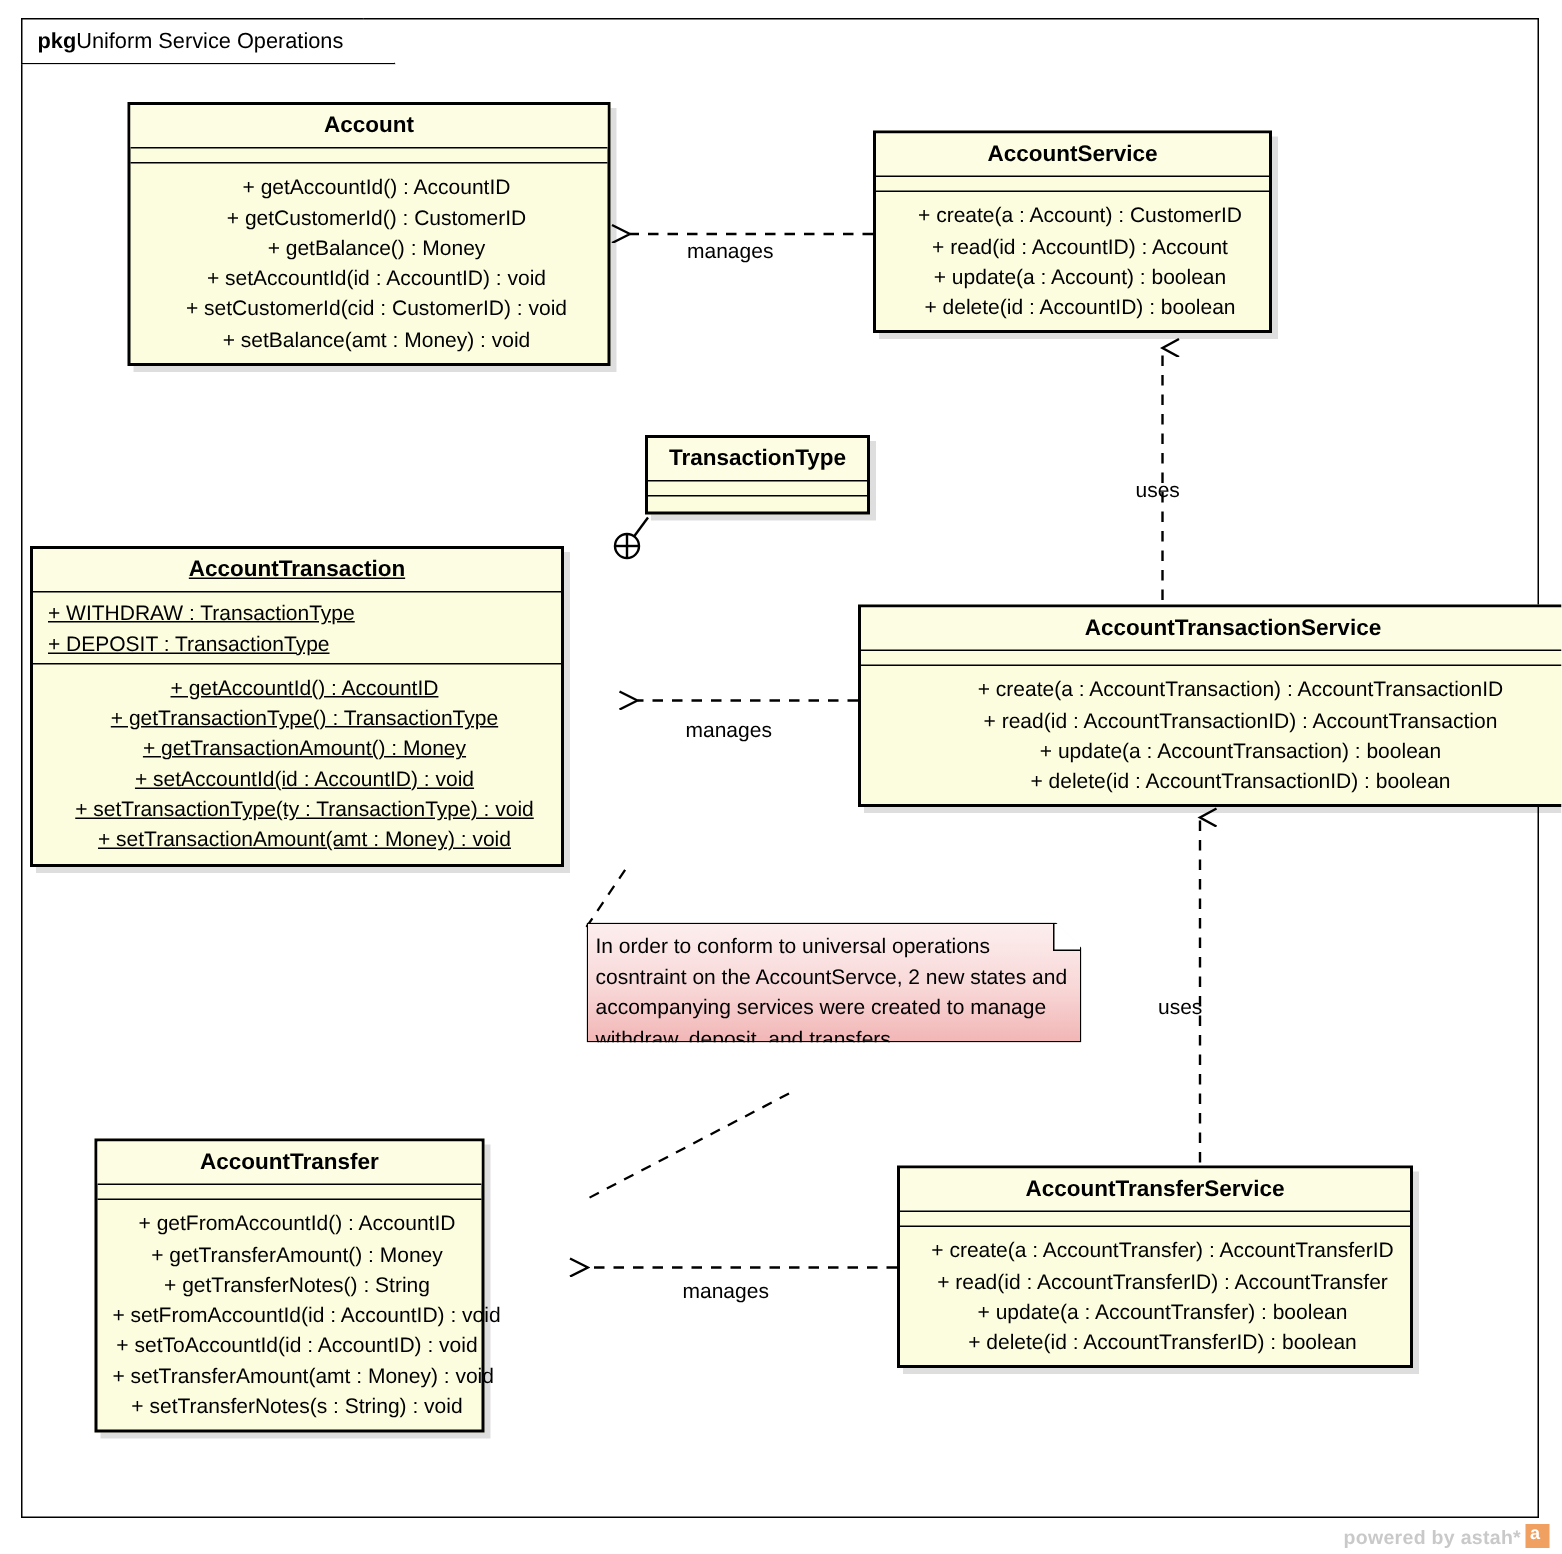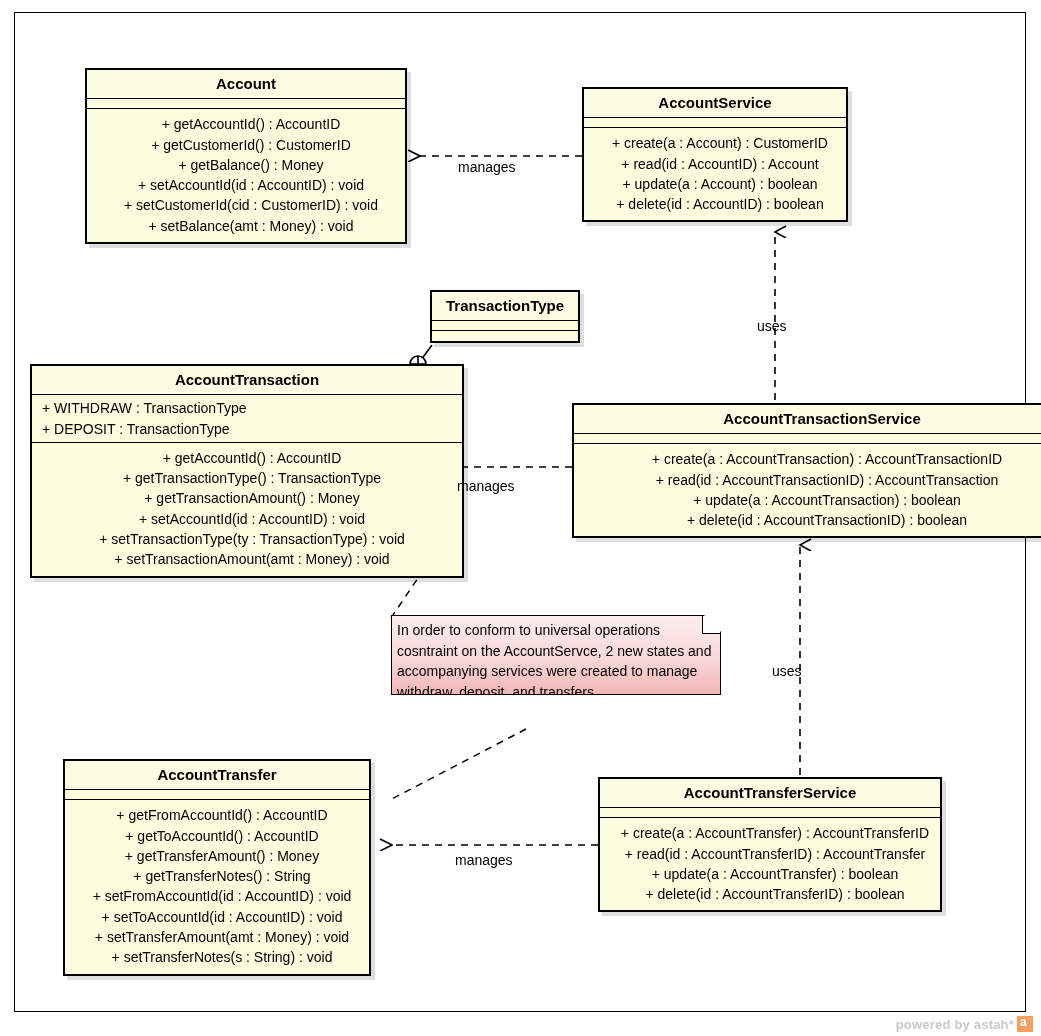--- a/index.html
+++ b/index.html
@@ -170,20 +170,24 @@
     font-weight: bold;
   }
 </style>
 </head>
 <body>
 
 <div id="canvas">
 
   <div id="package-frame"></div>
 
+  <div id="package-tab">
+    <span class="pkg-kw">pkg</span>
+      <span class="pkg-name">Uniform Service Operations</span>
+  </div>
 
   <svg id="edges" viewBox="0 0 1041 1036">
     <defs>
       <marker id="openArrowL" markerWidth="16" markerHeight="16" refX="1" refY="6" orient="auto" markerUnits="userSpaceOnUse">
         <path d="M 13,0 L 1,6 L 13,12" fill="none" stroke="#000000" stroke-width="1.6"></path>
       </marker>
       <marker id="openArrowU" markerWidth="18" markerHeight="18" refX="6" refY="2" orient="auto" markerUnits="userSpaceOnUse">
         <path d="M 0,13 L 6,2 L 12,13" fill="none" stroke="#000000" stroke-width="1.6"></path>
       </marker>
     </defs>
@@ -255,21 +259,21 @@
       <div class="member">+ delete(id : AccountID) : boolean</div>
     </div>
   </div>
 
   <div class="umlclass" id="cls-transaction-type" style="left:430px; top:290px; width:150px;">
     <div class="cls-name">TransactionType</div>
     <div class="cls-attrs empty"></div>
     <div class="cls-ops empty"></div>
   </div>
 
-  <div class="umlclass" id="cls-account-transaction" style="left:30px; top:364px; width:434px;">
+  <div class="umlclass" id="cls-account-transaction" style="left:20px; top:364px; width:356px;text-decoration:underline;">
     <div class="cls-name">AccountTransaction</div>
     <div class="cls-attrs">
       <div class="member">+ WITHDRAW : TransactionType</div>
       <div class="member">+ DEPOSIT : TransactionType</div>
     </div>
     <div class="cls-ops">
       <div class="member">+ getAccountId() : AccountID</div>
       <div class="member">+ getTransactionType() : TransactionType</div>
       <div class="member">+ getTransactionAmount() : Money</div>
       <div class="member">+ setAccountId(id : AccountID) : void</div>
@@ -282,26 +286,25 @@
     <div class="cls-name">AccountTransactionService</div>
     <div class="cls-attrs empty"></div>
     <div class="cls-ops">
       <div class="member">+ create(a : AccountTransaction) : AccountTransactionID</div>
       <div class="member">+ read(id : AccountTransactionID) : AccountTransaction</div>
       <div class="member">+ update(a : AccountTransaction) : boolean</div>
       <div class="member">+ delete(id : AccountTransactionID) : boolean</div>
     </div>
   </div>
 
-  <div class="umlclass" id="cls-account-transfer" style="left:63px; top:759px; width:308px;">
+  <div class="umlclass" id="cls-account-transfer" style="left:63px; top:759px; width:260px;">
     <div class="cls-name">AccountTransfer</div>
     <div class="cls-attrs empty"></div>
     <div class="cls-ops">
       <div class="member">+ getFromAccountId() : AccountID</div>
-      <div class="member">+ getToAccountId() : AccountID</div>
       <div class="member">+ getTransferAmount() : Money</div>
       <div class="member">+ getTransferNotes() : String</div>
       <div class="member">+ setFromAccountId(id : AccountID) : void</div>
       <div class="member">+ setToAccountId(id : AccountID) : void</div>
       <div class="member">+ setTransferAmount(amt : Money) : void</div>
       <div class="member">+ setTransferNotes(s : String) : void</div>
     </div>
   </div>
 
   <div class="umlclass" id="cls-account-transfer-service" style="left:598px; top:777px; width:344px;">

